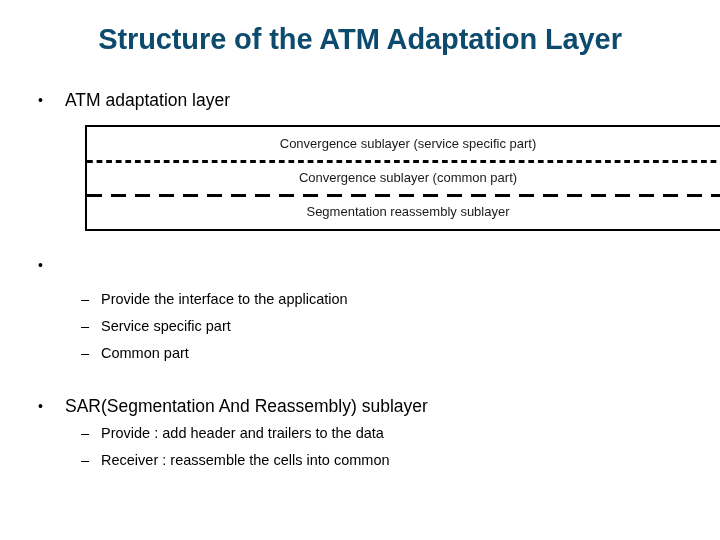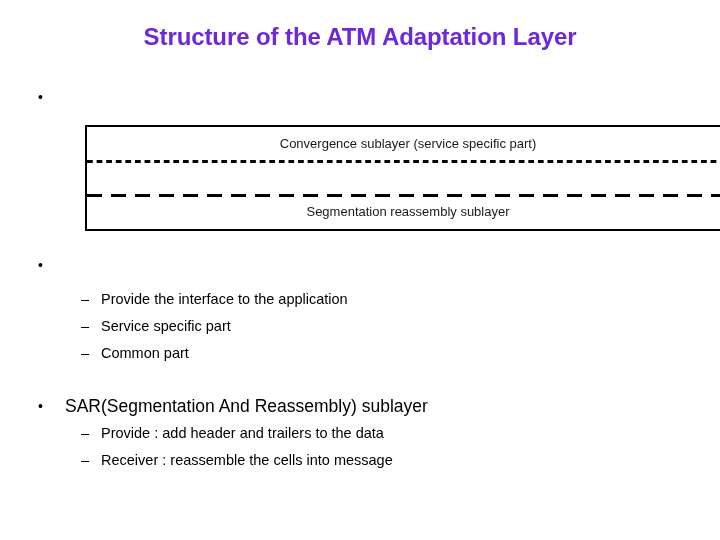--- a/index.html
+++ b/index.html
@@ -22,23 +22,23 @@
     background: #ffffff;
   }
 
   
   .slide-title {
     position: absolute;
     left: 0;
     top: 24px;
     width: 720px;
     text-align: center;
-    font-size: 24px;
+    font-size: 29px;
     font-weight: bold;
-    color: #6d28d9;
+    color: #0c4a6e;
     letter-spacing: -0.1px;
     white-space: nowrap;
     line-height: 1.1;
   }
 
   
   .bullet-row {
     position: absolute;
     display: flex;
     align-items: baseline;
@@ -126,30 +126,32 @@
 </style>
 </head>
 <body>
 
 <div class="slide">
 
   <div class="slide-title">Structure of the ATM Adaptation Layer</div>
 
   <div class="bullet-row lvl1" style="top:90px;">
     <span class="bullet-marker">•</span>
+    <span class="bullet-text">ATM adaptation layer</span>
   </div>
 
   <div class="layer-box">
 
     <div class="layer-row">
       <span class="layer-label">Convergence sublayer (service specific part)</span>
     </div>
 
     <div class="layer-row">
       <span class="divider divider-short"></span>
+      <span class="layer-label">Convergence sublayer (common part)</span>
     </div>
 
     <div class="layer-row">
       <span class="divider divider-long"></span>
       <span class="layer-label">Segmentation reassembly sublayer</span>
     </div>
 
   </div>
 
   <div class="bullet-row lvl1" style="top:258px;">
@@ -176,16 +178,16 @@
     <span class="bullet-text">SAR(Segmentation And Reassembly) sublayer</span>
   </div>
 
   <div class="bullet-row lvl2" style="top:425px;">
     <span class="bullet-marker">–</span>
     <span class="bullet-text">Provide : add header and trailers to the data</span>
   </div>
 
   <div class="bullet-row lvl2" style="top:452px;">
     <span class="bullet-marker">–</span>
-    <span class="bullet-text">Receiver : reassemble the cells into message</span>
+    <span class="bullet-text">Receiver : reassemble the cells into common</span>
   </div>
 
 </div>
 
 </body></html>

